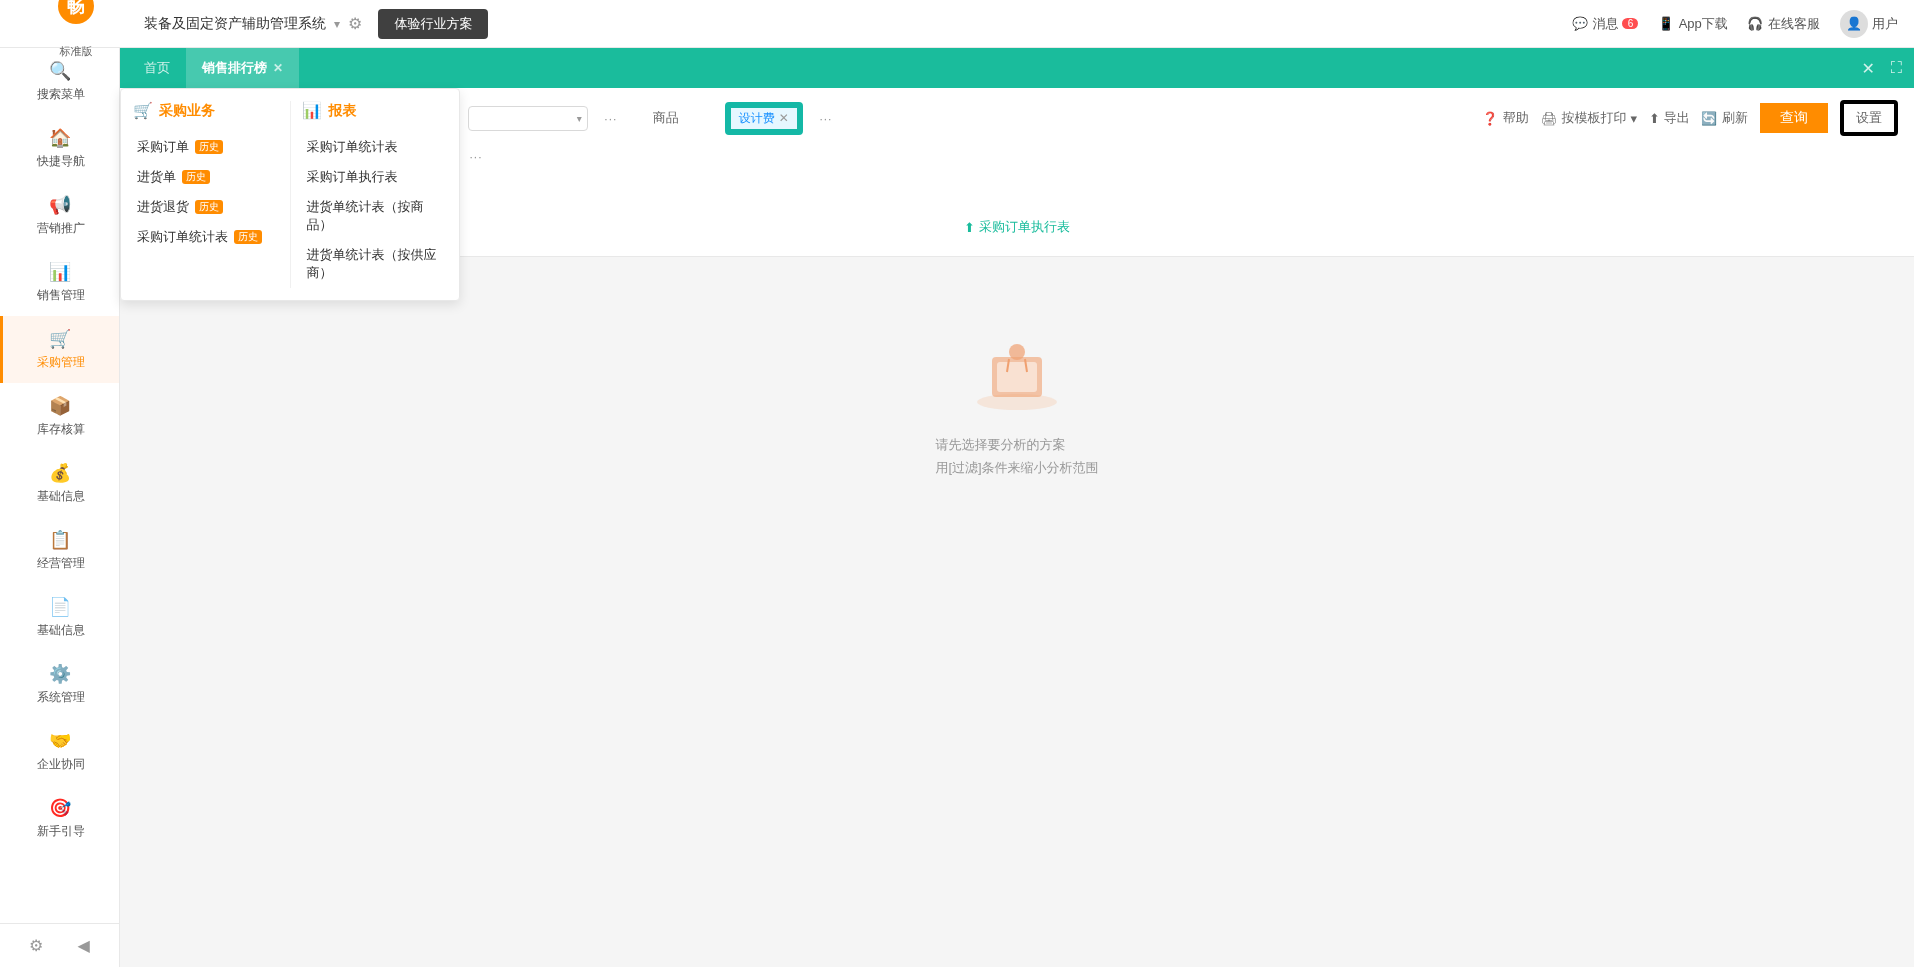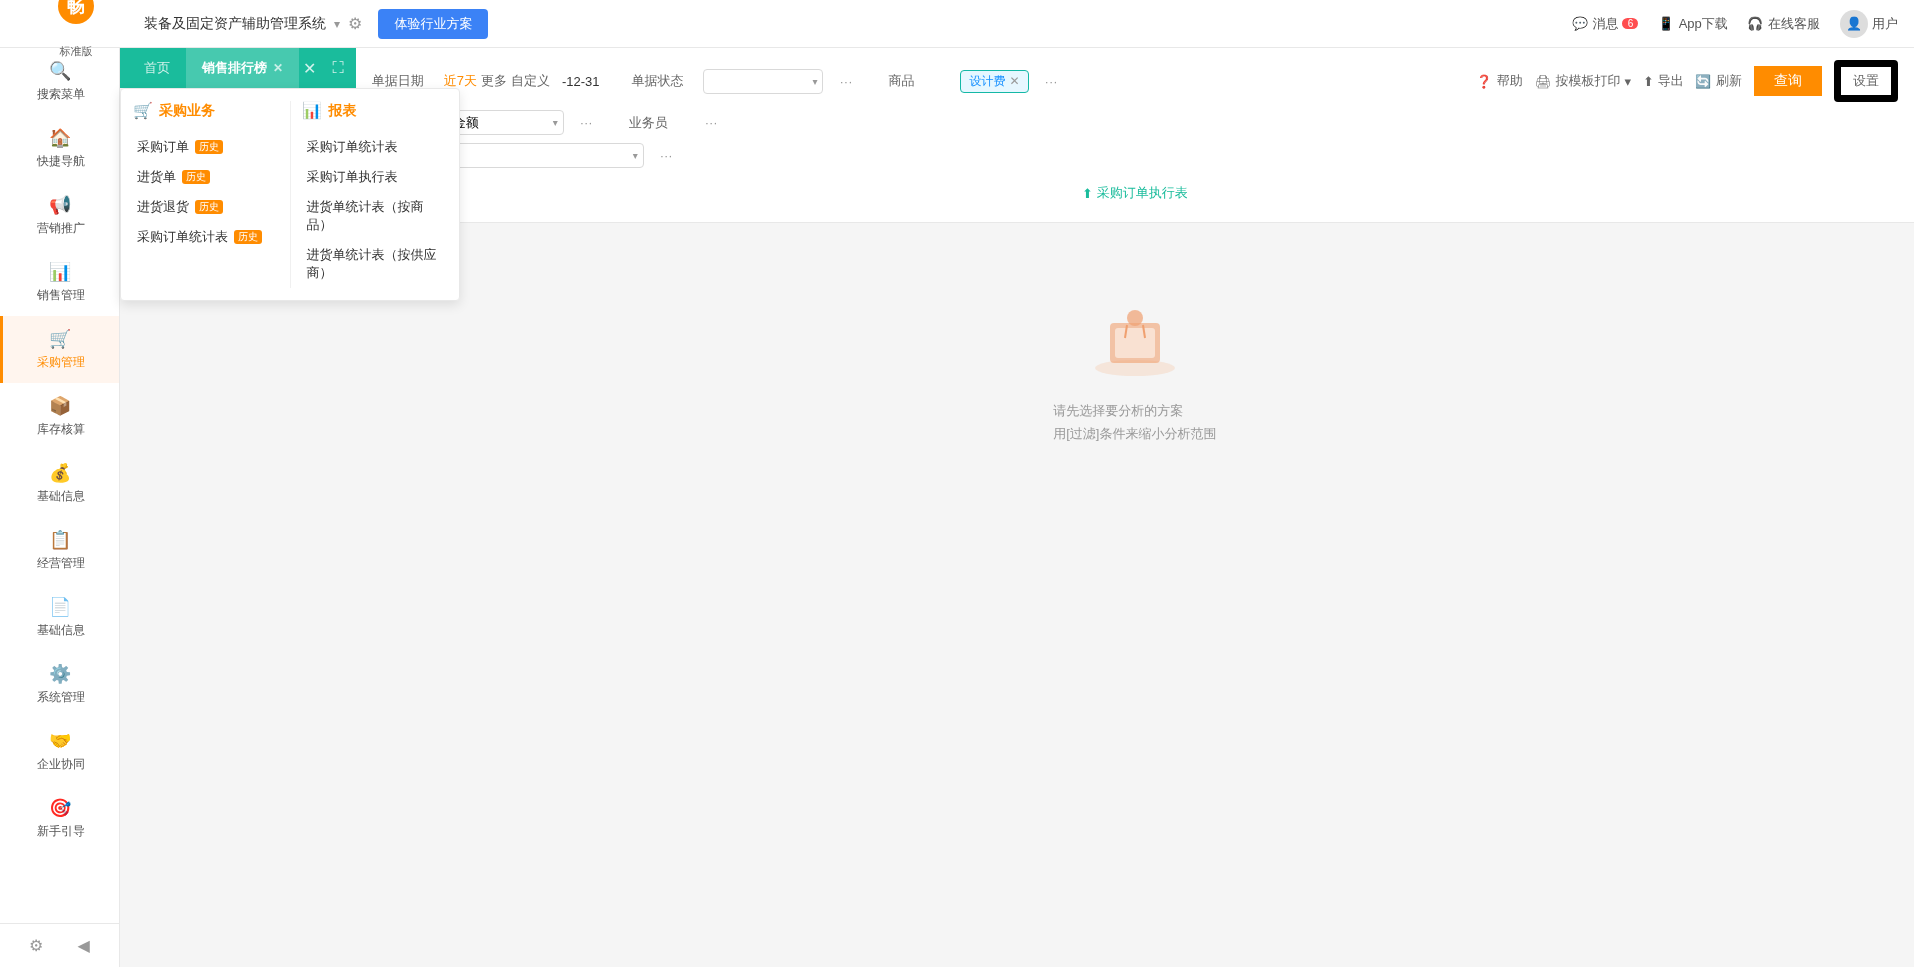--- a/index.html
+++ b/index.html
@@ -57,21 +57,21 @@
     .sys-arrow {
       color: #999;
       font-size: 12px;
     }
     .sys-settings {
       color: #999;
       font-size: 16px;
       cursor: pointer;
     }
     .btn-trial {
-      background: #3b82f6;
+      background: #404040;
       color: white;
       border: none;
       padding: 6px 16px;
       border-radius: 4px;
       cursor: pointer;
       font-size: 13px;
       margin-left: 8px;
     }
     .topbar-right {
       display: flex;
@@ -149,21 +149,21 @@
       align-items: center;
       justify-content: space-around;
       padding: 12px;
       border-top: 1px solid #e8e8e8;
     }
 
     
     .content-area {
       flex: 1;
       display: flex;
-      flex-direction: row;
+      flex-direction: column;
       overflow: hidden;
     }
 
     
     .tab-bar {
       background: #1abc9c;
       display: flex;
       align-items: center;
       height: 40px;
       padding: 0 8px;
@@ -222,21 +222,21 @@
     .filter-row:last-child {
       margin-bottom: 0;
     }
     .filter-label {
       color: #666;
       font-size: 13px;
       min-width: 60px;
     }
     .filter-tag {
       background: #e6f7ff;
-      border: 1px solid #14b8a6;
+      border: 6px solid #14b8a6;
       border-radius: 4px;
       padding: 2px 8px;
       font-size: 12px;
       color: #1890ff;
       display: flex;
       align-items: center;
       gap: 4px;
     }
     .filter-close {
       color: #999;
@@ -290,21 +290,21 @@
       color: white;
       border: none;
       padding: 6px 20px;
       border-radius: 0;
       cursor: pointer;
       font-size: 14px;
     }
     .btn-settings {
       background: white;
       color: #666;
-      border: 7px solid #000000;
+      border: 4px solid #000000;
       padding: 5px 12px;
       border-radius: 4px;
       cursor: pointer;
       font-size: 13px;
     }
     .collapse-btn {
       display: flex;
       align-items: center;
       justify-content: center;
       gap: 4px;

